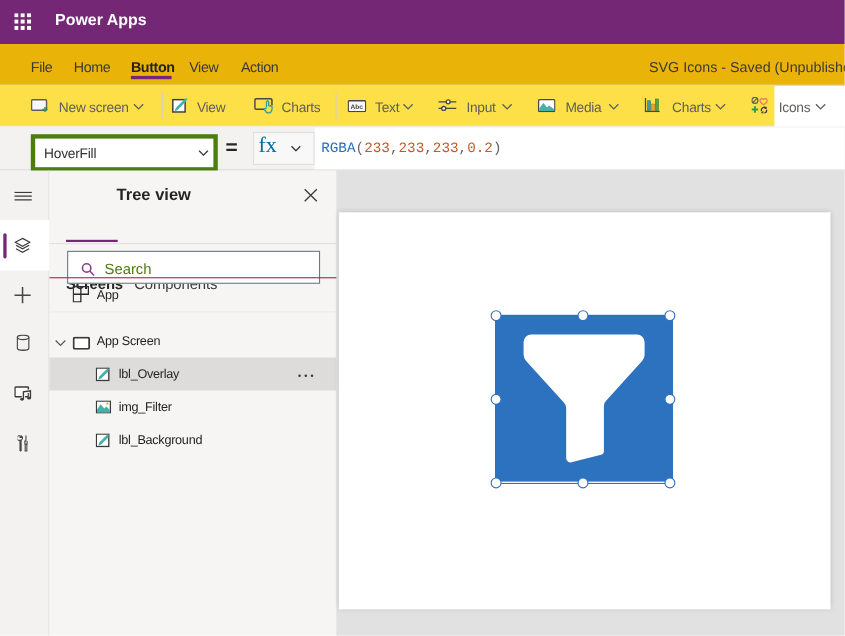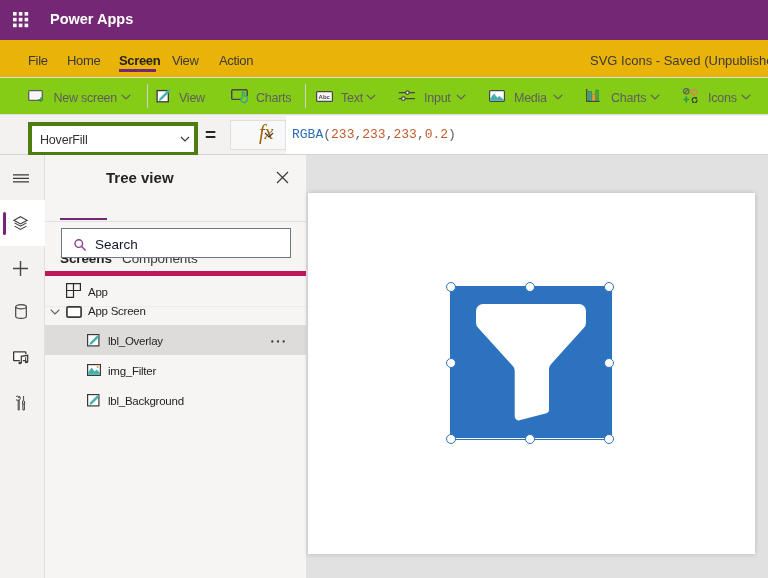--- a/index.html
+++ b/index.html
@@ -8,21 +8,21 @@
   .abs{position:absolute;}
   
   #hdr{left:0;top:0;width:768px;height:40px;background:#742774;}
   #hdrtitle{left:50px;top:11px;color:#fff;font-size:14.5px;font-weight:700;}
   
   #menu{left:0;top:40px;width:768px;height:37px;background:#eab308;border-bottom:1px solid #e1dfdd;}
   .mitem{position:absolute;top:12.5px;font-size:13px;letter-spacing:-.35px;color:#3b3a39;white-space:nowrap;}
   #ins-underline{left:119px;top:69.3px;width:36.5px;height:2.6px;background:#742774;}
   #doctitle{left:590px;top:12.5px;font-size:13px;color:#3b3a39;white-space:nowrap;}
   
-  #tbar{left:0;top:78px;width:768px;height:36px;background:#84cc16;border-bottom:1px solid #e1dfdd;}
+  #tbar{left:0;top:78px;width:704px;height:36px;background:#fde047;border-bottom:1px solid #e1dfdd;}
   .titem{position:absolute;top:13px;font-size:12.5px;letter-spacing:-.25px;color:#605e5c;white-space:nowrap;}
   .tdiv{position:absolute;top:6px;width:1px;height:24px;background:#d2d0ce;}
   
   #frow{left:0;top:115px;width:768px;height:39px;background:#f3f2f1;border-bottom:1px solid #d6d4d2;}
   #finput{position:absolute;left:286px;top:1px;width:482px;height:38px;background:#fff;}
   #propdd{position:absolute;left:28px;top:7px;width:162px;height:26px;background:#fff;border:4px solid #4d7c0f;}
   #propdd span{position:absolute;left:8px;top:7px;font-size:12.5px;letter-spacing:-.2px;color:#323130;}
   #eq{position:absolute;left:205px;top:9px;font-size:19px;font-weight:700;color:#252423;}
   #fxbox{position:absolute;left:230px;top:5px;width:54px;height:28px;background:#f8f8f8;border:1px solid #e1dfdd;}
   #ftext{position:absolute;left:292px;top:12px;font-family:"Liberation Mono",monospace;font-size:13px;white-space:pre;}
@@ -32,21 +32,21 @@
   #railsel{left:0;top:200px;width:45px;height:46px;background:#fff;}
   #railbar{left:2.5px;top:212px;width:3.5px;height:22.5px;background:#742774;border-radius:2px;}
   
   #panel{left:45px;top:155px;width:261px;height:423px;background:#f6f5f4;border-right:1px solid #e1dfdd;}
   #ptitle{position:absolute;left:15px;top:14px;font-size:15px;font-weight:700;color:#252423;margin-left:46px;}
   #pclose{position:absolute;left:231px;top:16px;}
   .ptab{position:absolute;top:47.5px;font-size:13.5px;letter-spacing:-.1px;color:#3b3a39;margin-top:48px;}
   #tabline{position:absolute;left:0px;top:66px;width:261px;height:1px;background:#e1dfdd;}
   #tabund{position:absolute;left:15px;top:62.5px;width:47px;height:2.5px;background:#742774;}
   #sbox{position:absolute;left:16px;top:73px;width:228px;height:28px;background:#fff;border:1px solid #69797e;}
-  #sbox span{position:absolute;left:33px;top:7.5px;font-size:13.5px;color:#0f172a;}
+  #sbox span{position:absolute;left:33px;top:7.5px;font-size:13.5px;color:#4d7c0f;}
   .trow{position:absolute;left:0;width:261px;height:30px;}
   .trow .lbl{position:absolute;top:9.5px;font-size:11.5px;letter-spacing:-.25px;color:#252423;white-space:nowrap;}
   
   #canvas{left:306px;top:155px;width:462px;height:423px;background:#e1e1e1;}
   #artboard{position:absolute;left:2px;top:38px;width:447px;height:361px;background:#fff;box-shadow:0 0 5px rgba(0,0,0,.18);}
   #bluebox{position:absolute;left:142px;top:93px;width:162px;height:152px;}
   #selrect{position:absolute;left:143.5px;top:94px;width:156px;height:150.5px;border:1px solid #2d72be;}
   .hdl{position:absolute;width:8px;height:8px;background:#fff;border:1.6px solid #2d72be;border-radius:50%;}
 </style>
 </head>
@@ -65,21 +65,21 @@
       <rect x="0" y="11.6" width="3.6" height="3.6"></rect>
         <rect x="5.8" y="11.6" width="3.6" height="3.6"></rect>
         <rect x="11.6" y="11.6" width="3.6" height="3.6"></rect>
     </g>
   </svg>
   <div class="abs" id="hdrtitle">Power Apps</div>
 
   <div class="abs" id="menu">
     <span class="mitem" style="left:28px">File</span>
     <span class="mitem" style="left:67px">Home</span>
-    <span class="mitem" style="left:119px;font-weight:700;color:#252423">Screen</span>
+    <span class="mitem" style="left:119px;font-weight:700;color:#252423">Button</span>
     <span class="mitem" style="left:172px">View</span>
     <span class="mitem" style="left:219px">Action</span>
     <span class="abs" id="doctitle">SVG Icons - Saved (Unpublished</span>
   </div>
   <div class="abs" id="ins-underline"></div>
 
   <div class="abs" id="tbar">
     <span class="titem" style="left:53.5px">New screen</span>
     <span class="titem" style="left:179px">View</span>
     <span class="titem" style="left:256px">Charts</span>
@@ -95,21 +95,21 @@
   <div class="abs" id="frow">
     <div id="finput"></div>
     <div id="propdd">
         <span>HoverFill</span>
       <svg style="position:absolute;right:4px;top:10px" width="10" height="6" viewBox="0 0 10 6">
           <path d="M1 1 L5 5 L9 1" fill="none" stroke="#3b3a39" stroke-width="1.2"></path>
         </svg>
     </div>
     <div id="eq">=</div>
     <div id="fxbox">
-      <span style="position:absolute;left:28px;top:0px;font-family:'Liberation Serif',serif;font-style:italic;font-size:20px;color:#a16207">fx</span>
+      <span style="position:absolute;left:4px;top:0px;font-family:'Liberation Serif',serif;font-size:20px;color:#0369a1">fx</span>
       <svg style="position:absolute;left:33px;top:11px" width="10" height="6" viewBox="0 0 10 6">
           <path d="M1 1 L5 5 L9 1" fill="none" stroke="#3b3a39" stroke-width="1.2"></path>
         </svg>
     </div>
     <div id="ftext"><span class="fc-fn">RGBA</span><span class="fc-p">(</span><span class="fc-n">233</span><span class="fc-p">,</span><span class="fc-n">233</span><span class="fc-p">,</span><span class="fc-n">233</span><span class="fc-p">,</span><span class="fc-n">0.2</span><span class="fc-p">)</span></div>
   </div>
 
   <div class="abs" id="rail"></div>
   <div class="abs" id="railsel"></div>
   <div class="abs" id="railbar"></div>
@@ -151,21 +151,21 @@
     <div id="tabund"></div>
     <div id="tabline"></div>
     <div id="sbox">
       <svg style="position:absolute;left:11px;top:8.5px" width="14" height="14" viewBox="0 0 14 14">
         <circle cx="5.8" cy="5.6" r="3.8" fill="none" stroke="#8a3f8a" stroke-width="1.4"></circle>
         <path d="M8.6 8.4 L12.6 12.4" stroke="#8a3f8a" stroke-width="1.4"></path>
       </svg>
       <span>Search</span>
     </div>
 
-    <div class="trow" style="top:116px;border-top:5px solid #be185d;border-bottom:1px solid #edebe9;">
+    <div class="trow" style="top:97px;border-top:1px solid #be185d;border-bottom:1px solid #edebe9;">
       <svg style="position:absolute;left:21px;top:7px" width="15" height="15" viewBox="0 0 15 15">
         <path d="M0.6 0.6 H14.4 V7.5 H7.5 V14.4 H0.6 Z M7.5 0.6 V7.5 M0.6 7.5 H7.5" fill="none" stroke="#2b2a29" stroke-width="1.2"></path>
       </svg>
       <span class="lbl" style="left:43px">App</span>
     </div>
     <div class="trow" style="top:140px;">
       <svg style="position:absolute;left:5px;top:14px" width="10" height="6" viewBox="0 0 10 6">
           <path d="M0.6 0.6 L5 5 L9.4 0.6" fill="none" stroke="#605e5c" stroke-width="1.2"></path>
         </svg>
       <svg style="position:absolute;left:21px;top:10.5px" width="16" height="12" viewBox="0 0 16 12">

